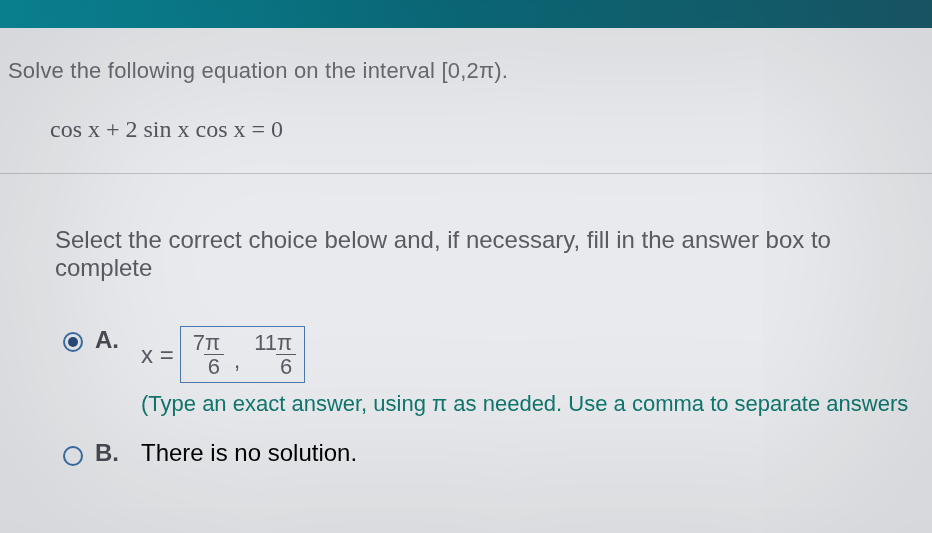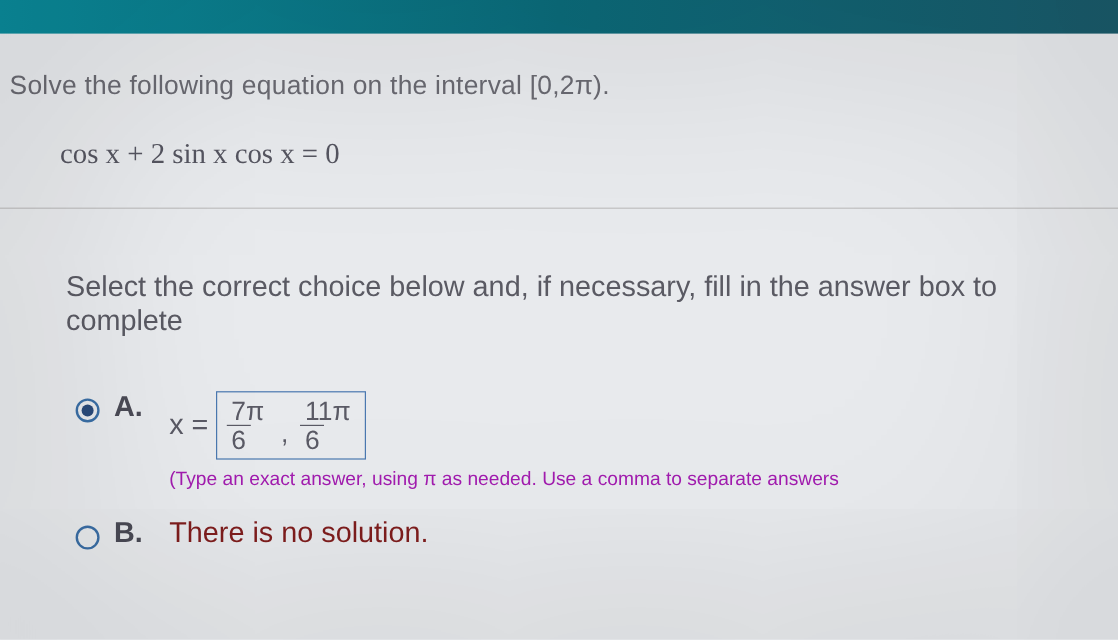--- a/index.html
+++ b/index.html
@@ -98,49 +98,49 @@
       display: inline-flex;
       border: 1.5px solid #4a78b0;
       padding: 4px 8px;
       align-items: center;
       gap: 10px;
       color: #5a5a65;
     }
     .frac {
       display: inline-flex;
       flex-direction: column;
-      align-items: flex-start;
+      align-items: flex-end;
       font-size: 22px;
       line-height: 1.05;
     }
     .frac .num {
       padding: 0 4px;
     }
     .frac .den {
       border-top: 1.5px solid #5a5a65;
       padding: 0 4px;
     }
     .frac-sep {
       font-size: 22px;
       align-self: flex-end;
       padding-bottom: 4px;
     }
     .hint {
-      font-size: 16px;
-      color: #a21caf;
+      font-size: 22px;
+      color: #0f766e;
     }
     .choice-b {
       display: flex;
       align-items: center;
       padding-left: 8px;
       margin-top: 22px;
     }
     .choice-b .choice-text {
       font-size: 24px;
-      color: #7f1d1d;
+      color: #000000;
     }
     .vignette {
       position: absolute;
       inset: 0;
       pointer-events: none;
       box-shadow: inset 0 0 180px 40px rgba(0,0,0,0.10);
     }
   </style>
 </head>
 <body>

